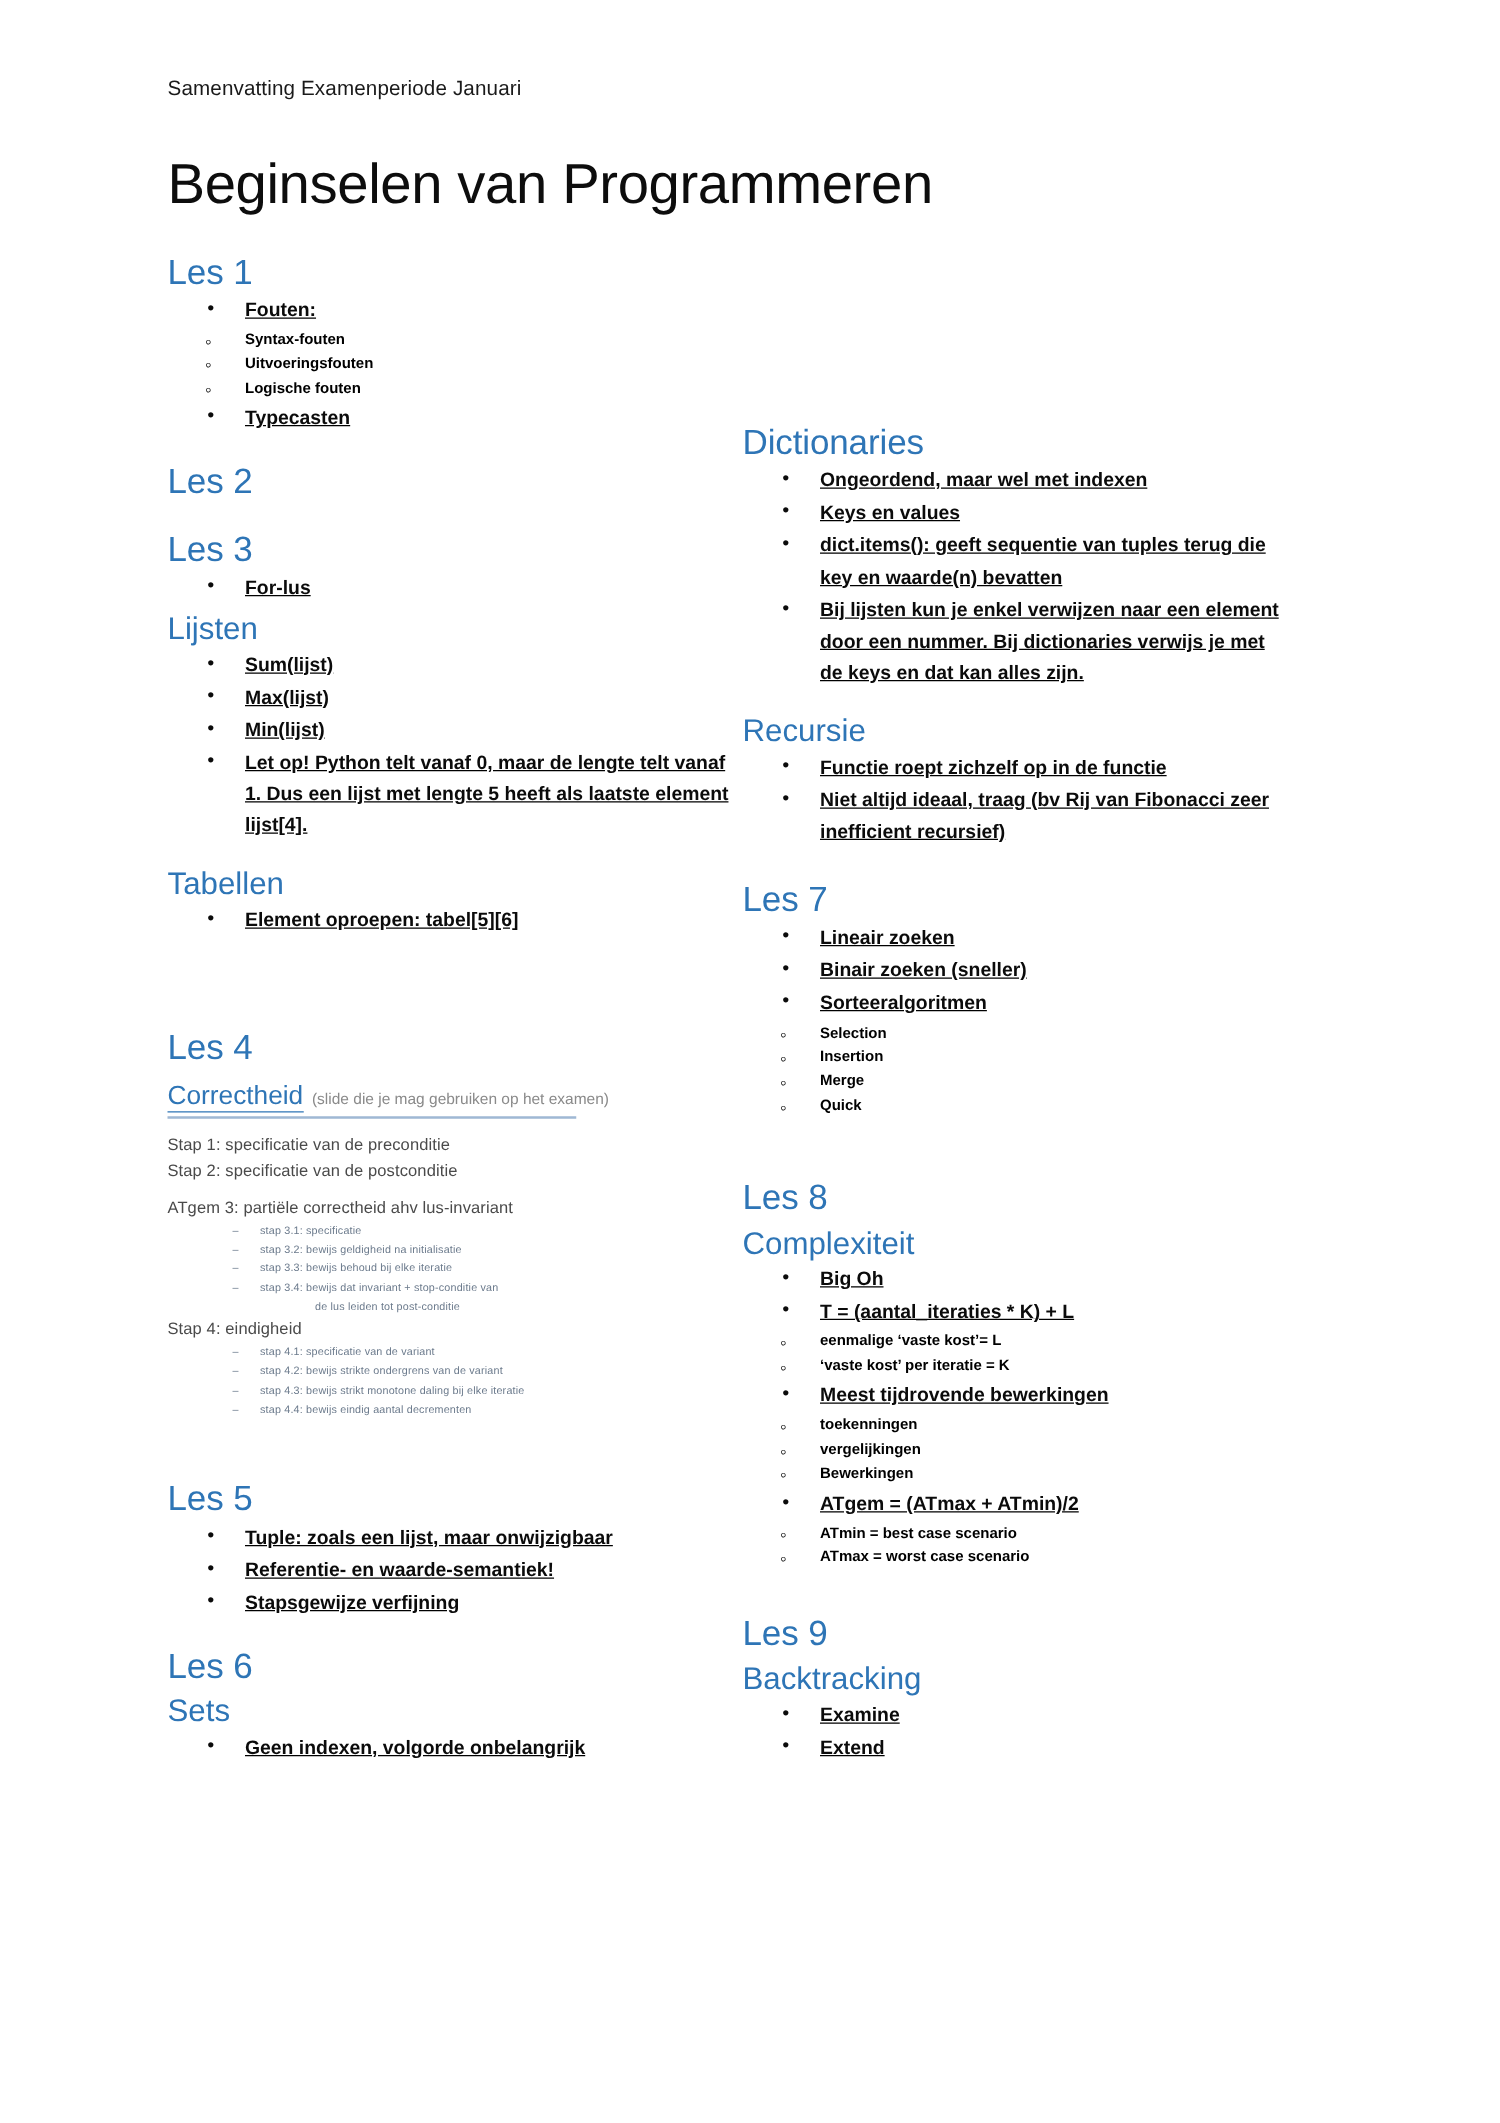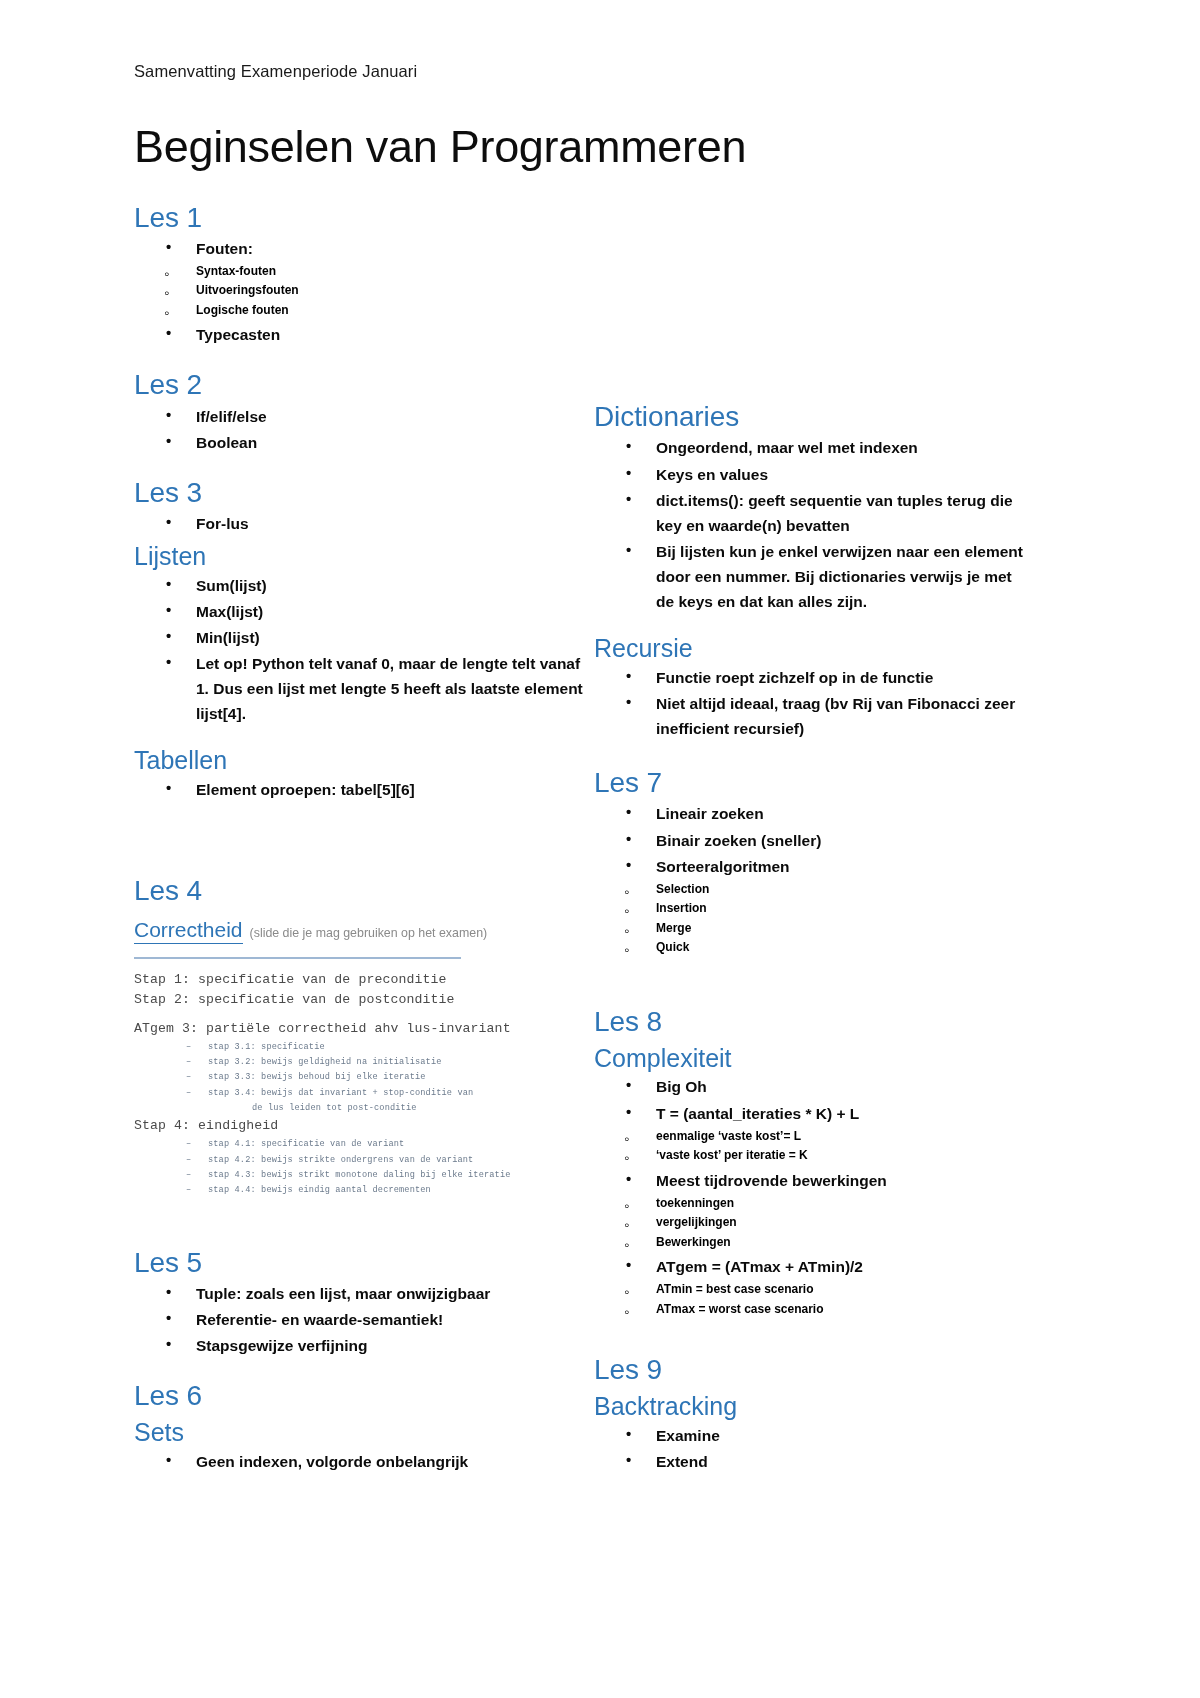--- a/index.html
+++ b/index.html
@@ -62,20 +62,21 @@
     font-size: 25px;
     font-weight: 400;
     color: #2e75b6;
     margin: 6px 0 2px 0;
     line-height: 1.15;
   }
   ul.bul {
     list-style: none;
     margin: 2px 0 0 0;
     padding: 0;
+    text-decoration: underline;
   }
   ul.bul > li {
     position: relative;
     font-size: 15.5px;
     font-weight: bold;
     color: #0b0b0b;
     line-height: 1.62;
     padding-left: 62px;
     margin: 0 0 1px 0;
   }
@@ -117,23 +118,22 @@
     border-bottom: 1.6px solid #2e75b6;
     line-height: 1.2;
   }
   .correct-note {
     font-size: 12.4px;
     color: #8a8a8a;
     font-weight: 400;
     margin-left: 7px;
   }
   .slide-box {
-    margin-top: 13px;
+    margin-top: 3px;
     width: 390px;
-    font-family: Liberation Mono, monospace;
   }
   .slide-rule {
     height: 2px;
     background: #9fb8d4;
     width: 327px;
     margin-bottom: 11px;
   }
   .slide-line {
     font-size: 13.2px;
     color: #4a4a4a;
@@ -193,28 +193,20 @@
         <li>Uitvoeringsfouten</li>
         <li>Logische fouten</li>
       </ul>
       <ul class="bul">
         <li>
           <span class="btxt">Typecasten</span>
         </li>
       </ul>
 
       <h2 class="les">Les 2</h2>
-      <ul class="bul">
-        <li>
-            <span class="btxt">If/elif/else</span>
-          </li>
-        <li>
-            <span class="btxt">Boolean</span>
-          </li>
-      </ul>
 
       <h2 class="les">Les 3</h2>
       <ul class="bul">
         <li>
             <span class="btxt">For-lus</span>
           </li>
       </ul>
 
       <h2 class="sub">Lijsten</h2>
       <ul class="bul">

